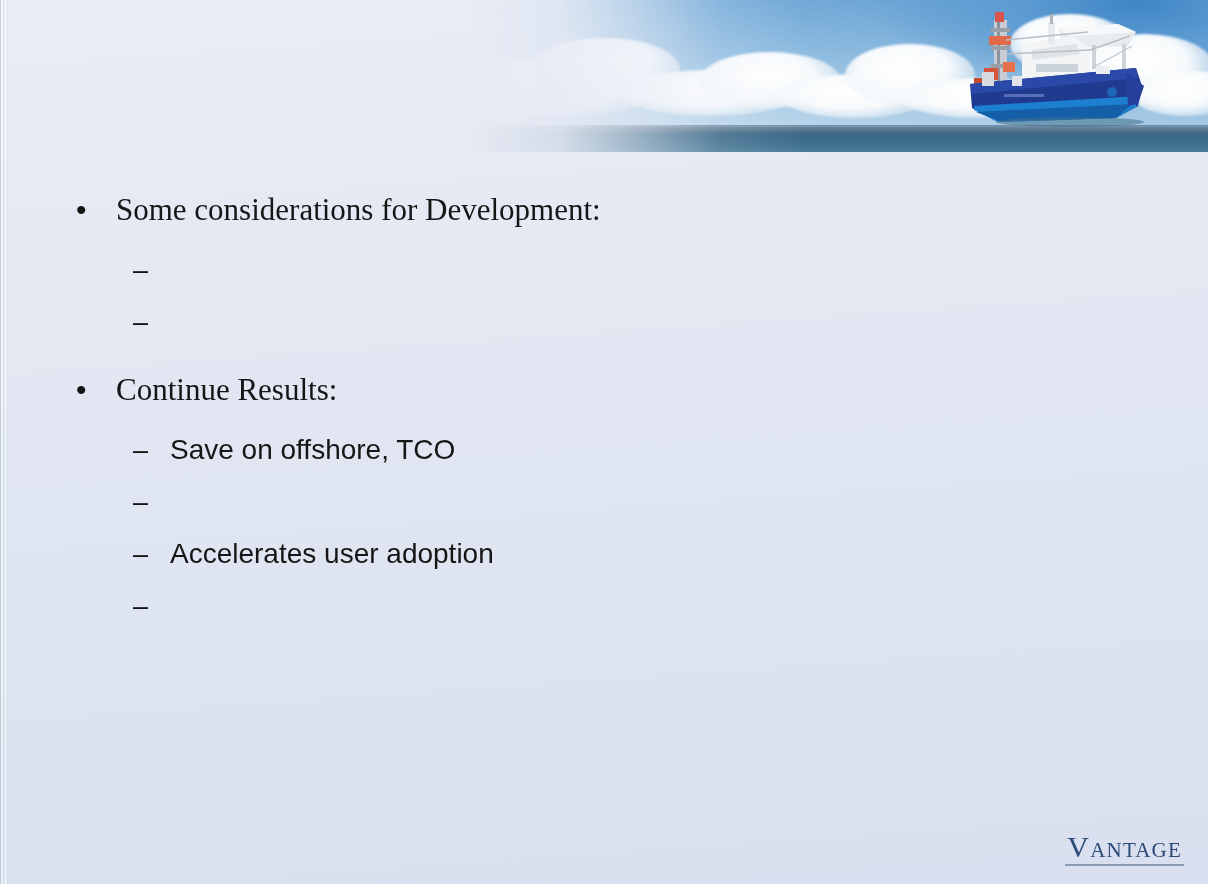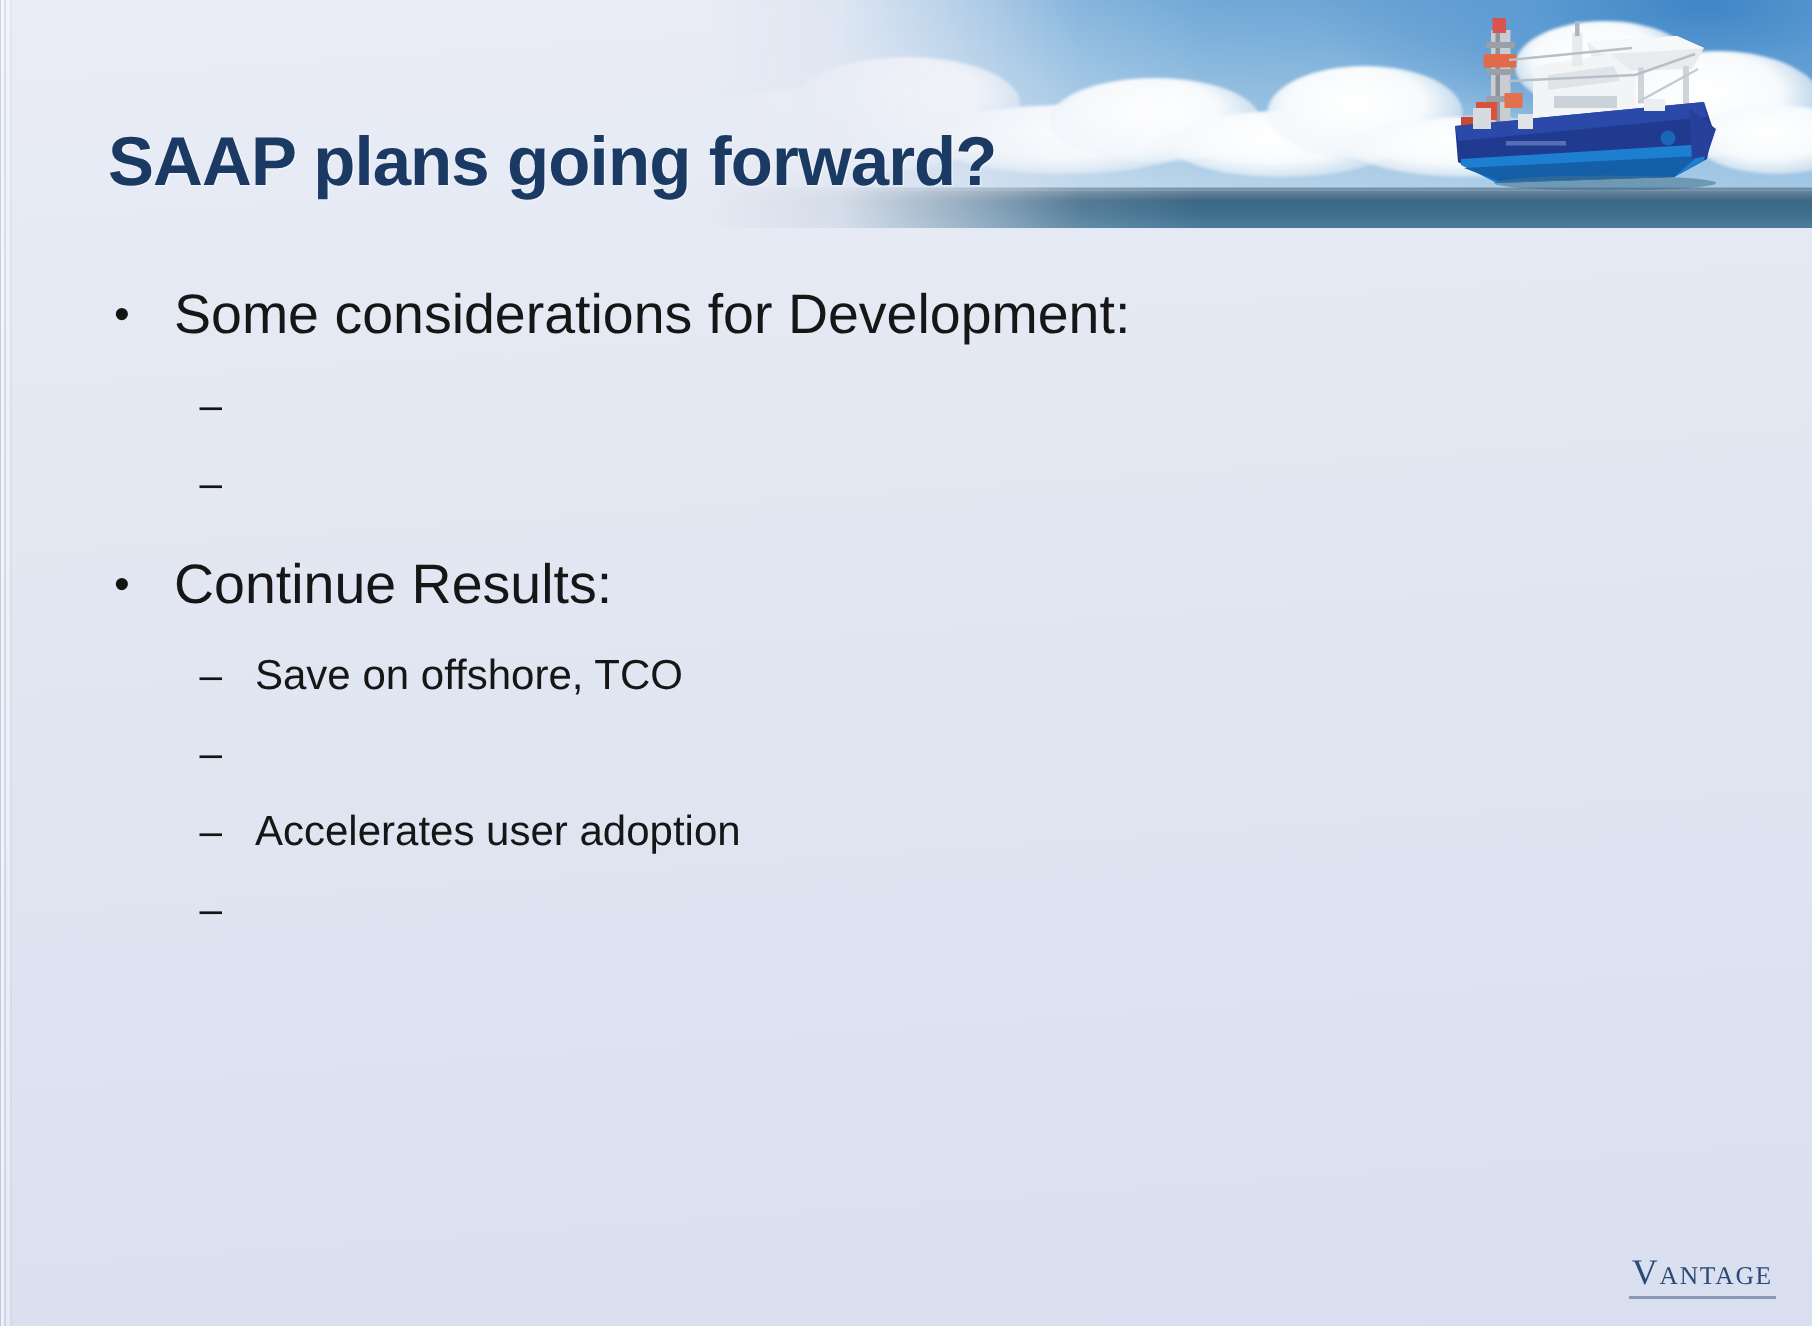--- a/index.html
+++ b/index.html
@@ -164,24 +164,24 @@
     flex: 0 0 auto;
     width: 40px;
     font-size: 30px;
     line-height: 44px;
     color: #141414;
     text-align: left;
     padding-left: 4px;
   }
   .bullet-l1 .text {
     flex: 1 1 auto;
-    font-size: 37px;
+    font-size: 31px;
     line-height: 44px;
     color: #161616;
-    font-family: Liberation Sans, sans-serif;
+    font-family: Liberation Serif, serif;
   }
 
   .bullet-l2 {
     position: relative;
     display: flex;
     align-items: flex-start;
     padding-left: 133px;
     margin-bottom: 4px;
   }
   .bullet-l2 .marker {
@@ -206,21 +206,21 @@
   
   .logo {
     position: absolute;
     right: 24px;
     bottom: 18px;
     z-index: 5;
     text-align: right;
   }
   .logo-word {
     font-family: "Liberation Serif", serif;
-    font-size: 24px;
+    font-size: 30px;
     letter-spacing: 1.2px;
     color: #2b4a77;
     font-variant: small-caps;
     line-height: 1.05;
     display: inline-block;
     padding: 0 2px 2px 2px;
     border-bottom: 2px solid #8a9ab4;
     text-align: right;
   }
 </style>
@@ -296,21 +296,20 @@
           <circle cx="172" cy="86" r="5" fill="#1a6fc0" opacity="0.85"></circle>
 
           <rect x="42" y="66" width="12" height="14" fill="#d7dade"></rect>
           <rect x="72" y="70" width="10" height="10" fill="#e0e3e7"></rect>
           <rect x="156" y="60" width="14" height="8" fill="#eceff2"></rect>
         </svg>
       </div>
     </div>
   </div>
 
-  <div class="slide-title">SAAP plans going forward?</div>
 
   <div class="body-area">
 
     <div class="bullet-l1">
       <span class="marker">•</span>
       <span class="text">Some considerations for Development:</span>
     </div>
 
     <div class="group-gap-sm"></div>
 

